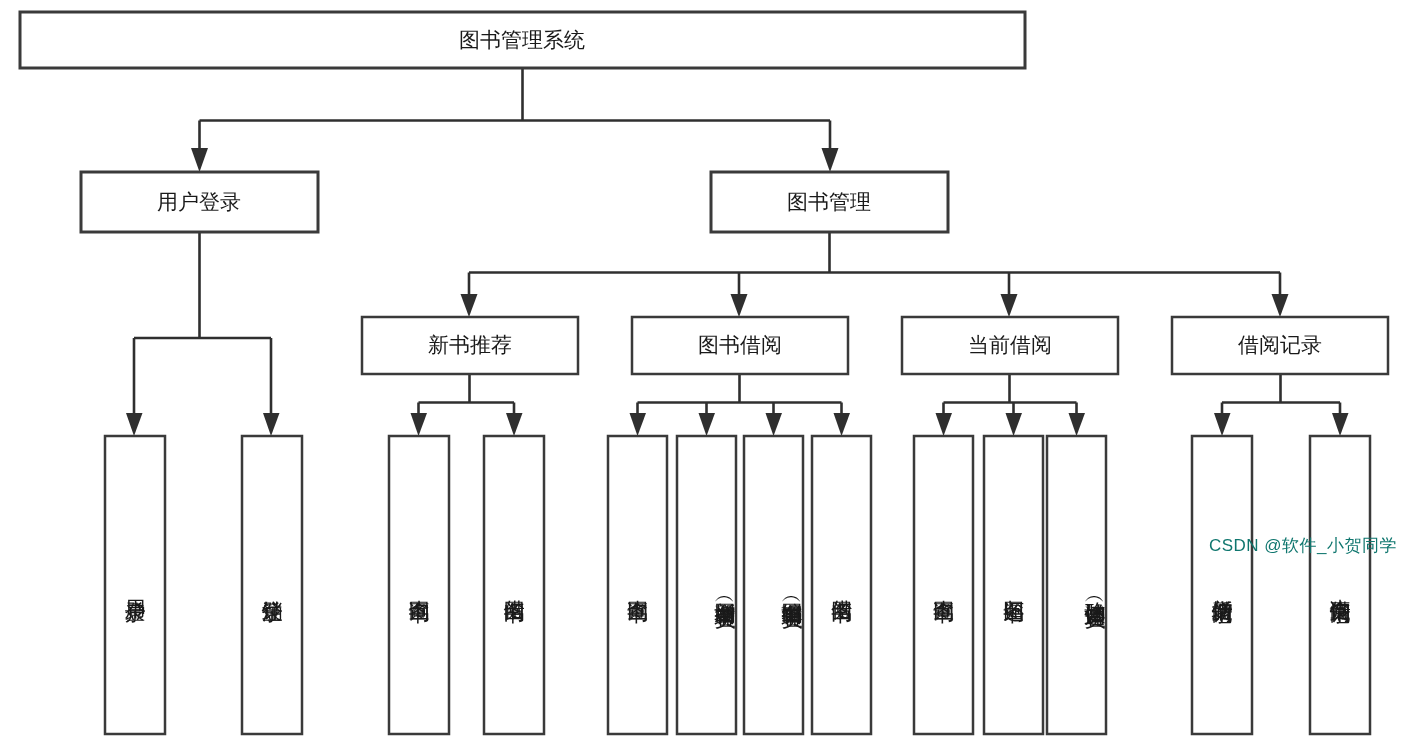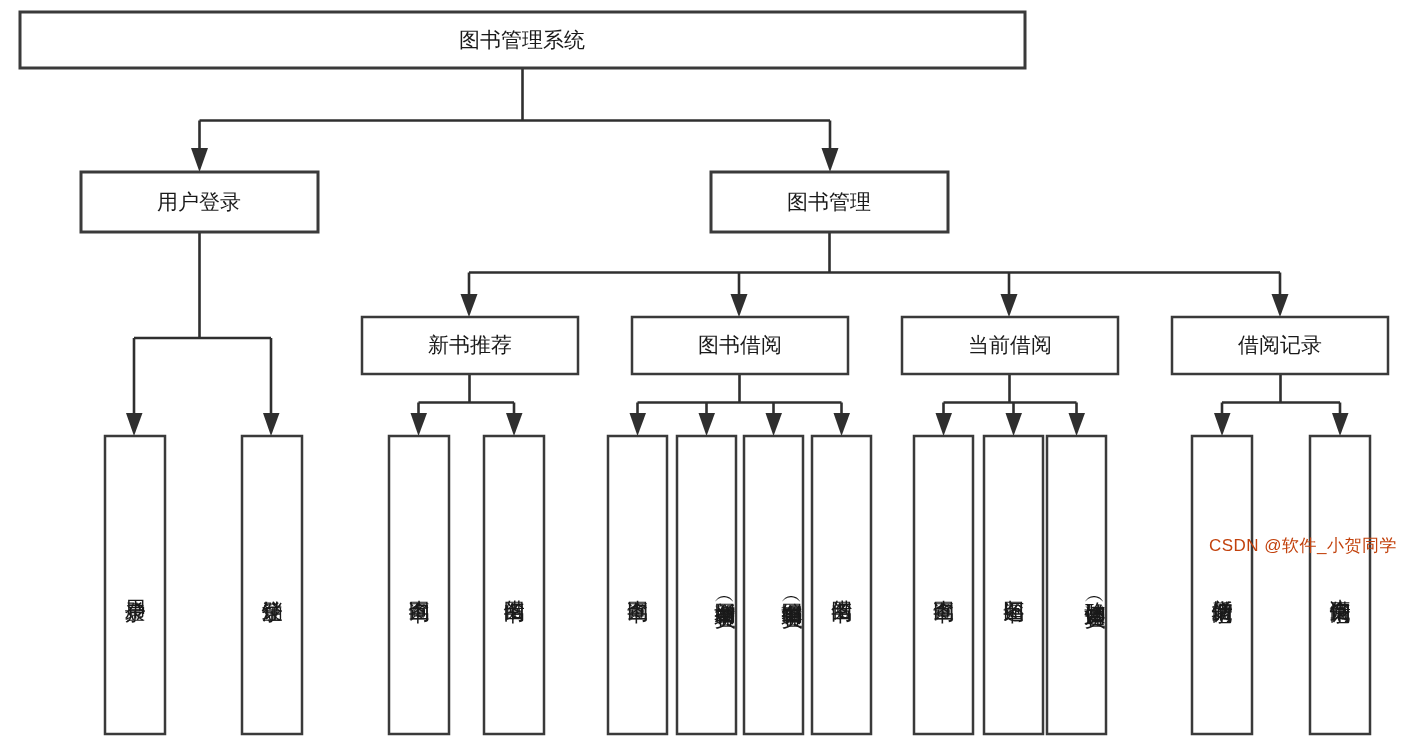--- a/index.html
+++ b/index.html
@@ -68,21 +68,21 @@
     letter-spacing: 1px;
     white-space: nowrap;
     pointer-events: none;
   }
   .watermark {
     position: absolute;
     right: 8px;
     bottom: 6px;
     font-family: "Liberation Sans", "DejaVu Sans", sans-serif;
     font-size: 17px;
-    color: #c2410c;
+    color: #0f766e;
     letter-spacing: 0.5px;
     white-space: nowrap;
   }
 </style>
 </head>
 <body>
 
 <div id="diagram-root">
 
   <svg id="flow-svg" viewBox="0 0 1405 747">

